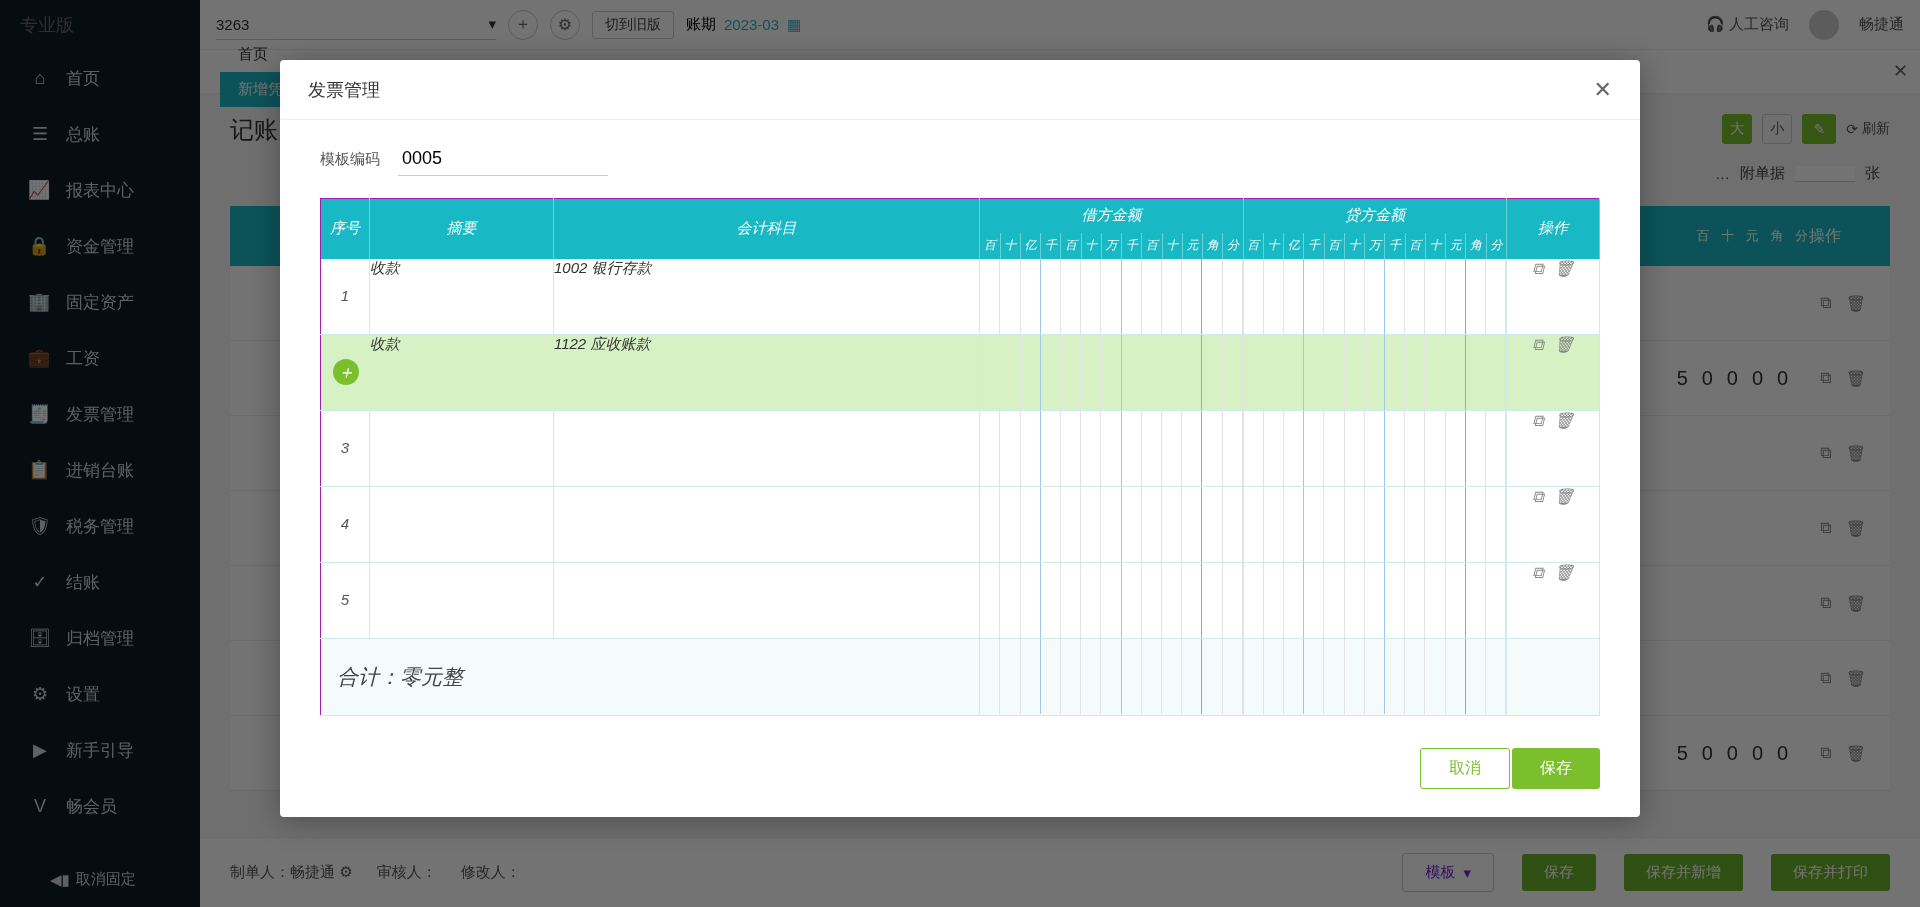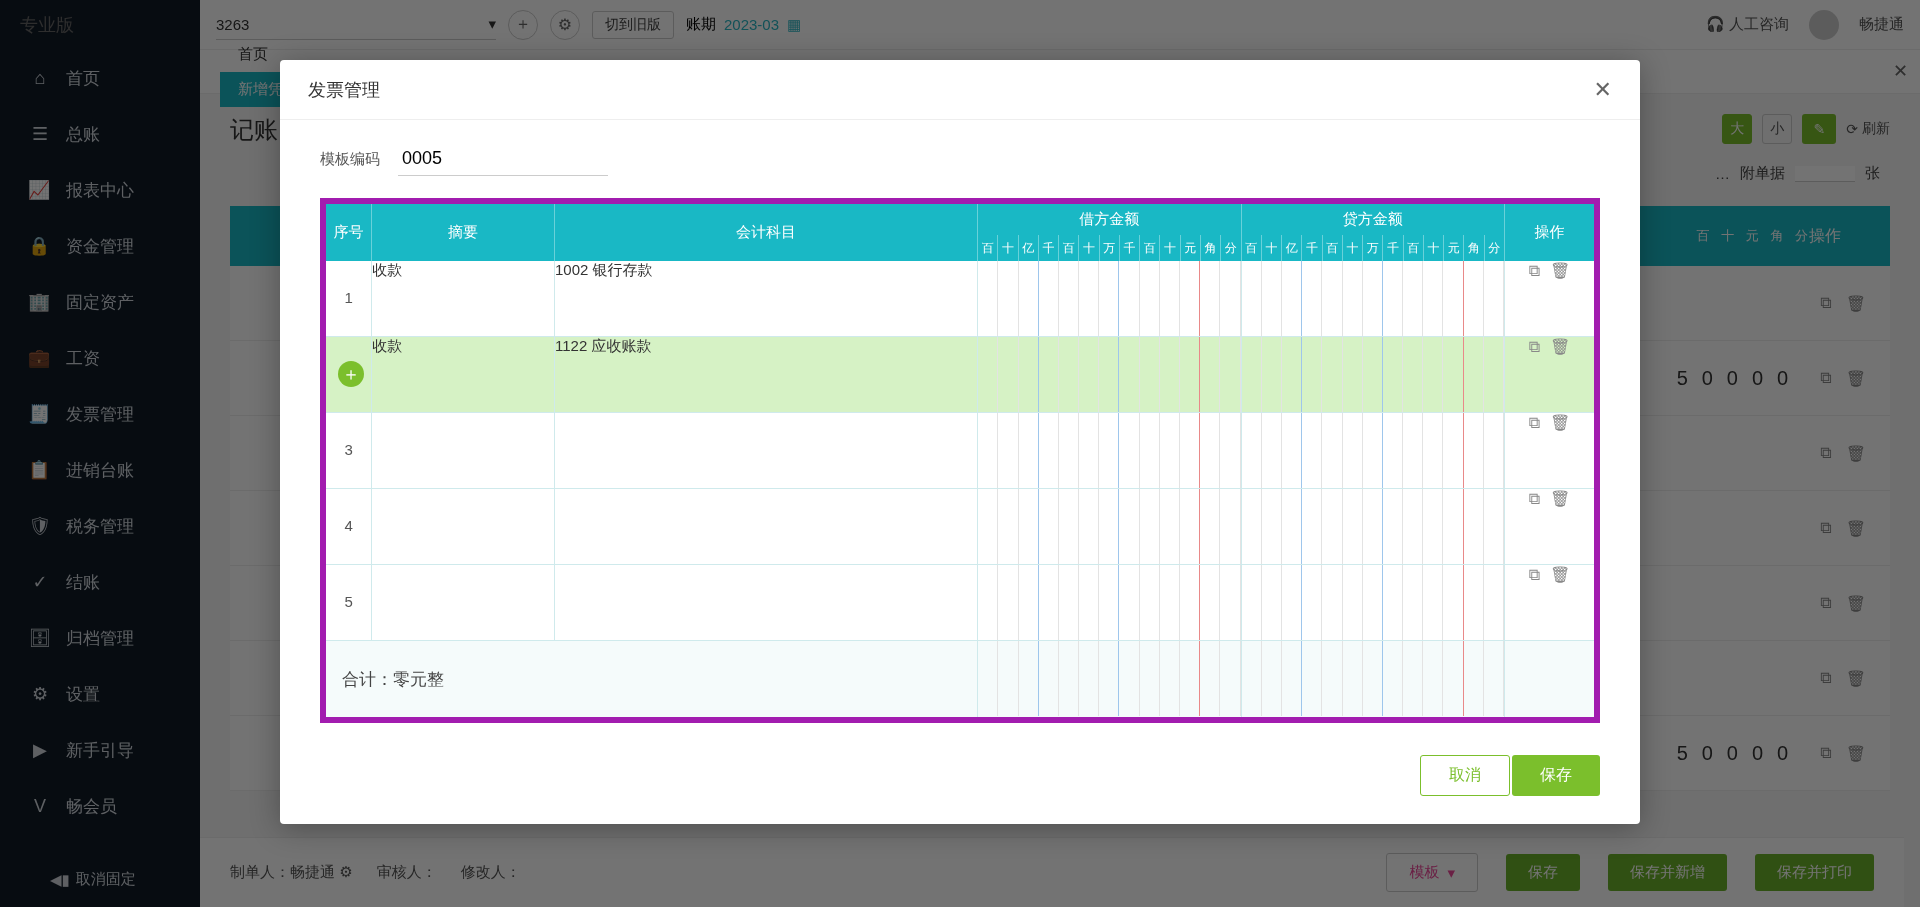--- a/index.html
+++ b/index.html
@@ -45,42 +45,42 @@
 .behind-header .digits { position:absolute; right:108px; color:#fff; font-size:13px; letter-spacing:4px;}
 .behind-rows { background:#fff; }
 .behind-row { height:75px; border-bottom:1px solid #eee; display:flex; align-items:center; justify-content:flex-end; padding-right:24px; gap:18px; font-size:20px; color:#333; letter-spacing:14px;}
 .behind-row .icons { letter-spacing:0; display:flex; gap:14px; color:#888; font-size:16px;}
 .behind-row .icons span { cursor:pointer; }
 
 
 .attach-line { position:absolute; right:40px; top:70px; font-size:15px; color:#444; display:flex; align-items:center; gap:10px;}
 
 
-.footer { position:absolute; left:200px; right:16px; bottom:0; height:70px; background:#fff; border-top:1px solid #eee; display:flex; align-items:center; padding:0 30px; gap:28px;}
+.footer { position:absolute; left:200px; right:0; bottom:0; height:70px; background:#fff; border-top:1px solid #eee; display:flex; align-items:center; padding:0 30px; gap:28px;}
 .footer .info { font-size:15px; color:#555; display:flex; gap:24px;}
 .footer .spacer { flex:1;}
 .footer .btn { padding:9px 22px; border-radius:3px; font-size:15px; cursor:pointer; border:none;}
-.footer .btn.outline { border:1px solid #ccc; background:#fff; color:#ec4899; display:flex; align-items:center; gap:8px;}
+.footer .btn.outline { border:1px solid #ccc; background:#fff; color:#6d28d9; display:flex; align-items:center; gap:8px;}
 .footer .btn.green { background:#6cb12a; color:#fff;}
 
 
 .overlay { position:absolute; inset:0; background:rgba(0,0,0,0.55); display:flex; align-items:flex-start; justify-content:center; padding-top:60px;}
 
 
 .modal { width:1360px; background:#fff; border-radius:4px; box-shadow:0 4px 30px rgba(0,0,0,0.3); }
 .modal-head { height:60px; display:flex; align-items:center; justify-content:space-between; padding:0 28px; border-bottom:1px solid #eee;}
 .modal-head h3 { font-size:18px; font-weight:500; color:#333;}
 .modal-head .close { font-size:22px; color:#666; cursor:pointer;}
 .modal-body { padding:22px 40px 10px 40px;}
 .form-row { display:flex; gap:80px; margin-bottom:22px;}
 .form-field { display:flex; align-items:center; gap:18px; font-size:15px; color:#555;}
 .form-field input { border:none; border-bottom:1px solid #ccc; padding:6px 4px; font-size:18px; width:210px; outline:none;}
 
 
-.vtable { width:100%; border-collapse:collapse; border:6px solid #a21caf;}
+.vtable { width:100%; border-collapse:collapse; border:1px solid #a21caf;font-style:italic;}
 .vtable thead th { background:#19b8c5; color:#fff; font-weight:400; font-size:15px; border-right:1px solid rgba(255,255,255,0.35);}
 .vtable thead tr.top th { height:34px;}
 .vtable thead tr.units th { height:26px; font-size:12px;}
 .vtable .th-seq { width:50px;}
 .vtable .th-summary { width:190px;}
 .vtable .th-subject { width:440px;}
 .vtable .th-op { width:95px;}
 .digit-cell { width:20.2px; border-right:1px solid #e3e3e3; height:100%;}
 .digit-cell.blue { border-right:1px solid #9ec6ec;}
 .digit-cell.red { border-right:1px solid #e98989;}
@@ -89,21 +89,21 @@
 .vtable tbody tr.active { background:#d6f2c5;}
 .seq-cell { text-align:center; position:relative;}
 .seq-num { display:block; padding-top:28px; color:#555;}
 .add-badge { position:absolute; left:12px; top:24px; width:26px; height:26px; border-radius:50%; background:#7bbf2c; color:#fff; display:flex; align-items:center; justify-content:center; font-size:18px; cursor:pointer;}
 .summary-cell, .subject-cell { padding:8px 10px;}
 .amount-col { padding:0;}
 .digit-strip { display:flex; height:75px;}
 .op-cell { text-align:center; padding-top:26px;}
 .op-cell span { color:#888; font-size:16px; margin:0 5px; cursor:pointer;}
 .total-row td { background:#f5fbfb; height:76px;}
-.total-label { padding-left:16px; font-size:17px; color:#444; display:flex; align-items:center; height:76px;}
+.total-label { padding-left:16px; font-size:21px; color:#444; display:flex; align-items:center; height:76px;}
 .modal-foot { display:flex; justify-content:flex-end; gap:2px; padding:22px 40px 28px 40px;}
 .mbtn { padding:9px 28px; border-radius:3px; font-size:16px; cursor:pointer;}
 .mbtn.cancel { background:#fff; border:1px solid #7bbf2c; color:#7bbf2c;}
 .mbtn.save { background:#7bbf2c; border:none; color:#fff;}
 </style>
 </head>
 <body>
 
 <nav class="sidebar">
   <div class="logo">

